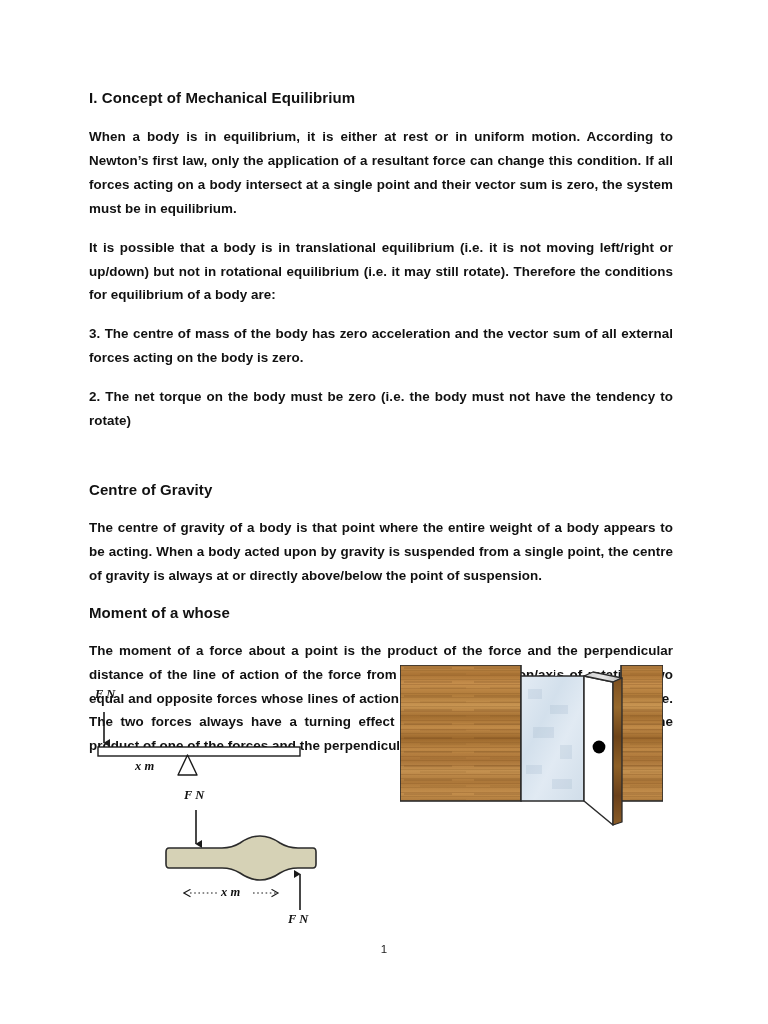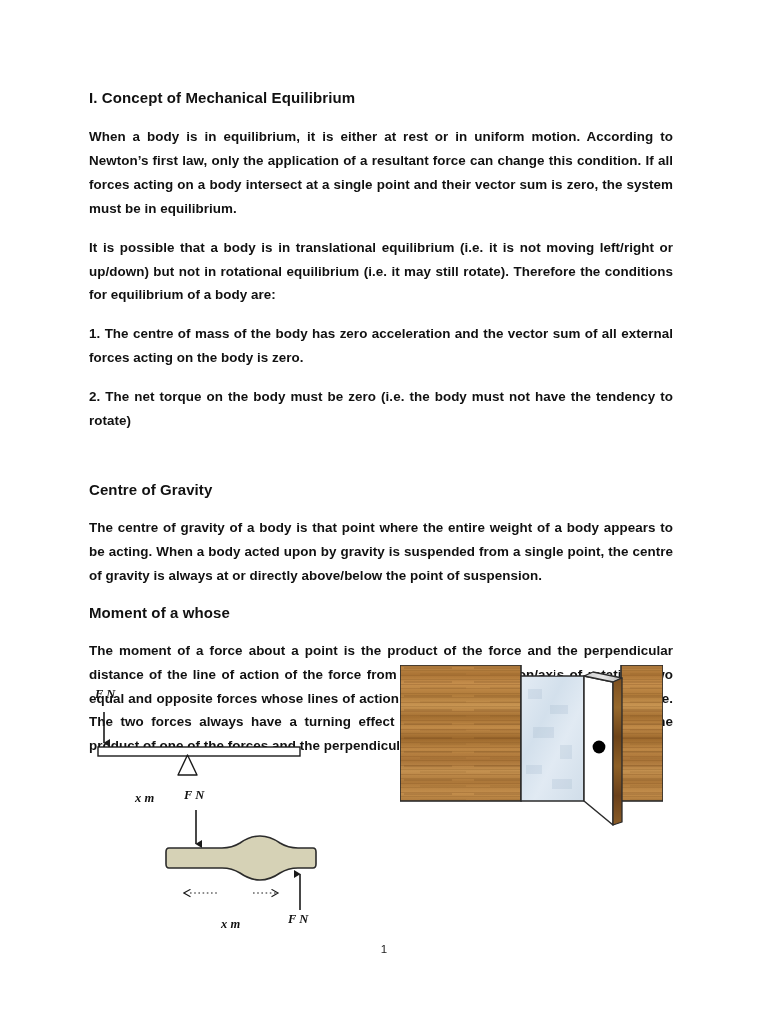--- a/index.html
+++ b/index.html
@@ -100,21 +100,20 @@
     white-space: nowrap;
   }
 
   .label-xm {
     font-family: "Liberation Serif", serif;
     font-weight: bold;
     font-style: italic;
     font-size: 12.5px;
     color: #111;
     white-space: nowrap;
-    margin-top: 32px;
   }
 
   .page-number {
     position: absolute;
     left: 0;
     top: 943px;
     width: 768px;
     text-align: center;
     font-size: 11.5px;
     color: #222;
@@ -129,21 +128,21 @@
 <div class="page">
 
   <div class="content">
 
     <h2 class="heading">I. Concept of Mechanical Equilibrium</h2>
 
     <p class="body-text">When a body is in equilibrium, it is either at rest or in uniform motion. According to Newton’s first law, only the application of a resultant force can change this condition. If all forces acting on a body intersect at a single point and their vector sum is zero, the system must be in equilibrium.</p>
 
     <p class="body-text">It is possible that a body is in translational equilibrium (i.e. it is not moving left/right or up/down) but not in rotational equilibrium (i.e. it may still rotate). Therefore the conditions for equilibrium of a body are:</p>
 
-    <p class="body-text">1. The centre of mass of the body has zero acceleration and the vector sum of all external forces acting on the body is zero.</p>
+    <p class="body-text">3. The centre of mass of the body has zero acceleration and the vector sum of all external forces acting on the body is zero.</p>
 
     <p class="body-text">2. The net torque on the body must be zero (i.e. the body must not have the tendency to rotate)</p>
 
     <div class="gap-large"></div>
 
     <h3 class="subheading">Centre of Gravity</h3>
 
     <p class="body-text">The centre of gravity of a body is that point where the entire weight of a body appears to be acting. When a body acted upon by gravity is suspended from a single point, the centre of gravity is always at or directly above/below the point of suspension.</p>
 
     <h3 class="subheading">Moment of a whose</h3>

